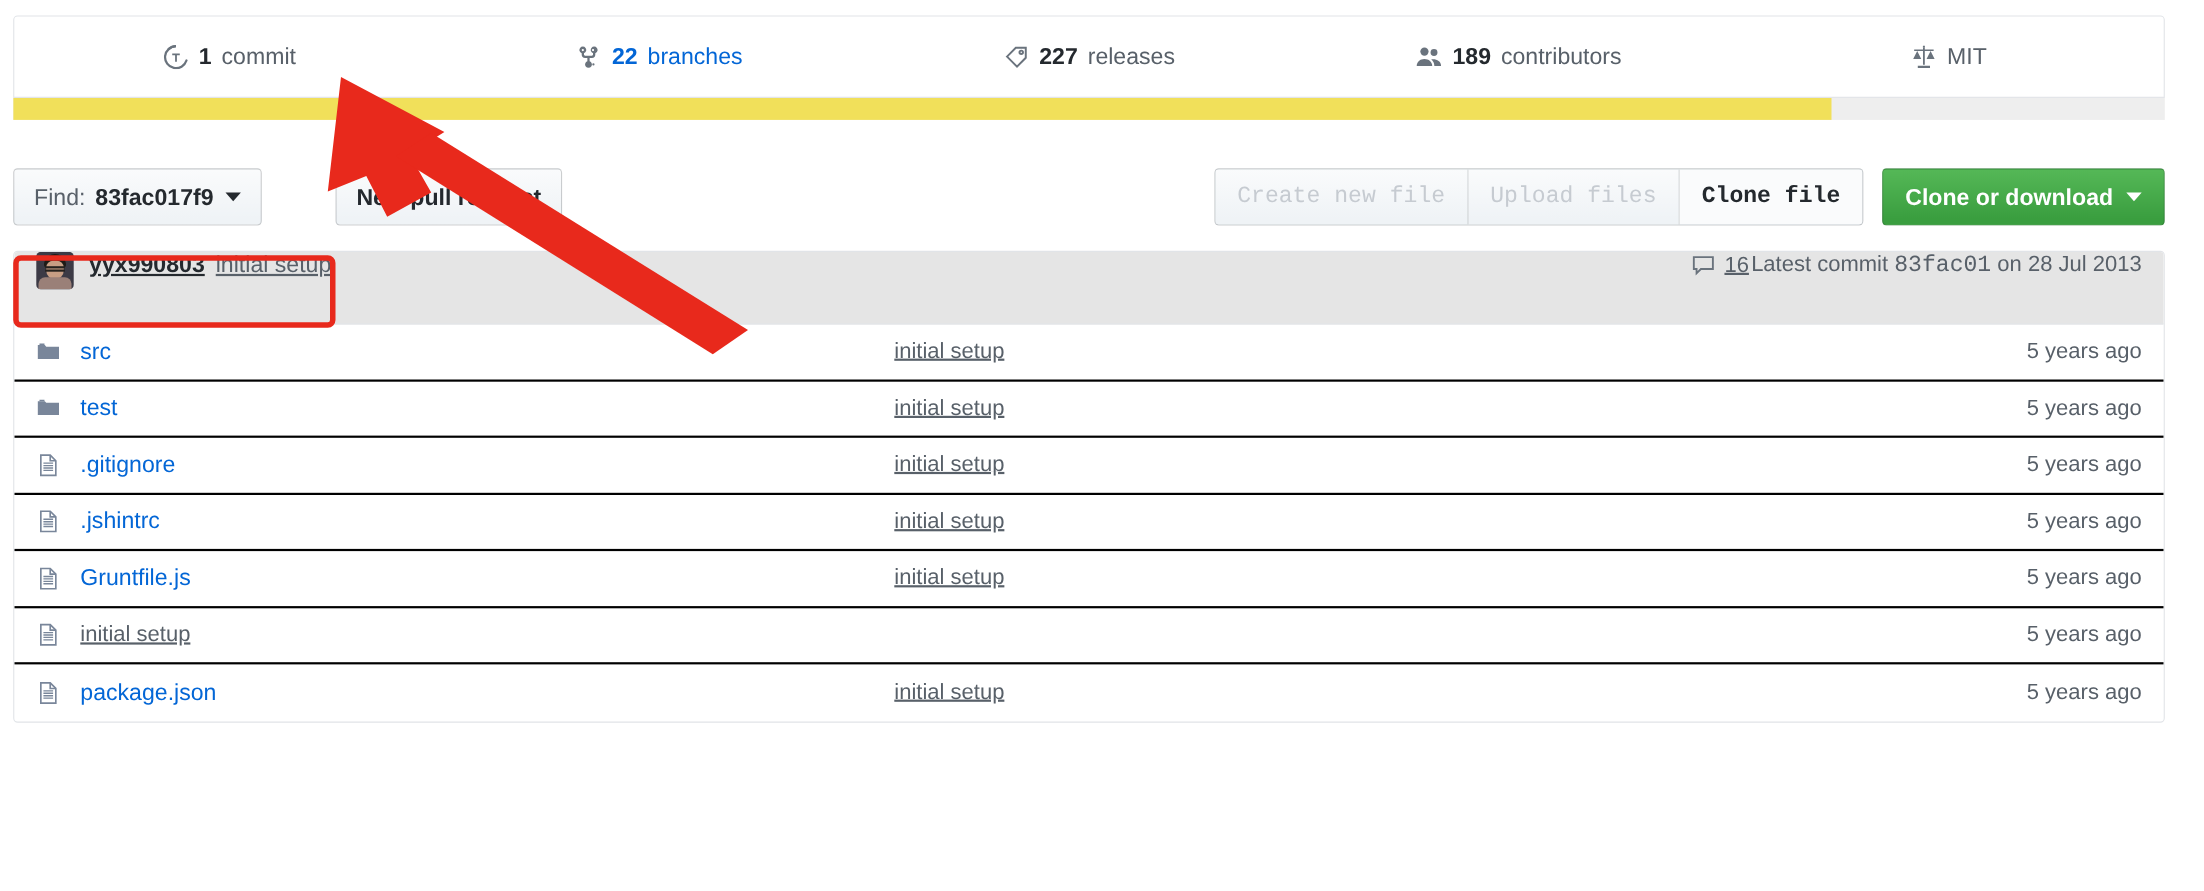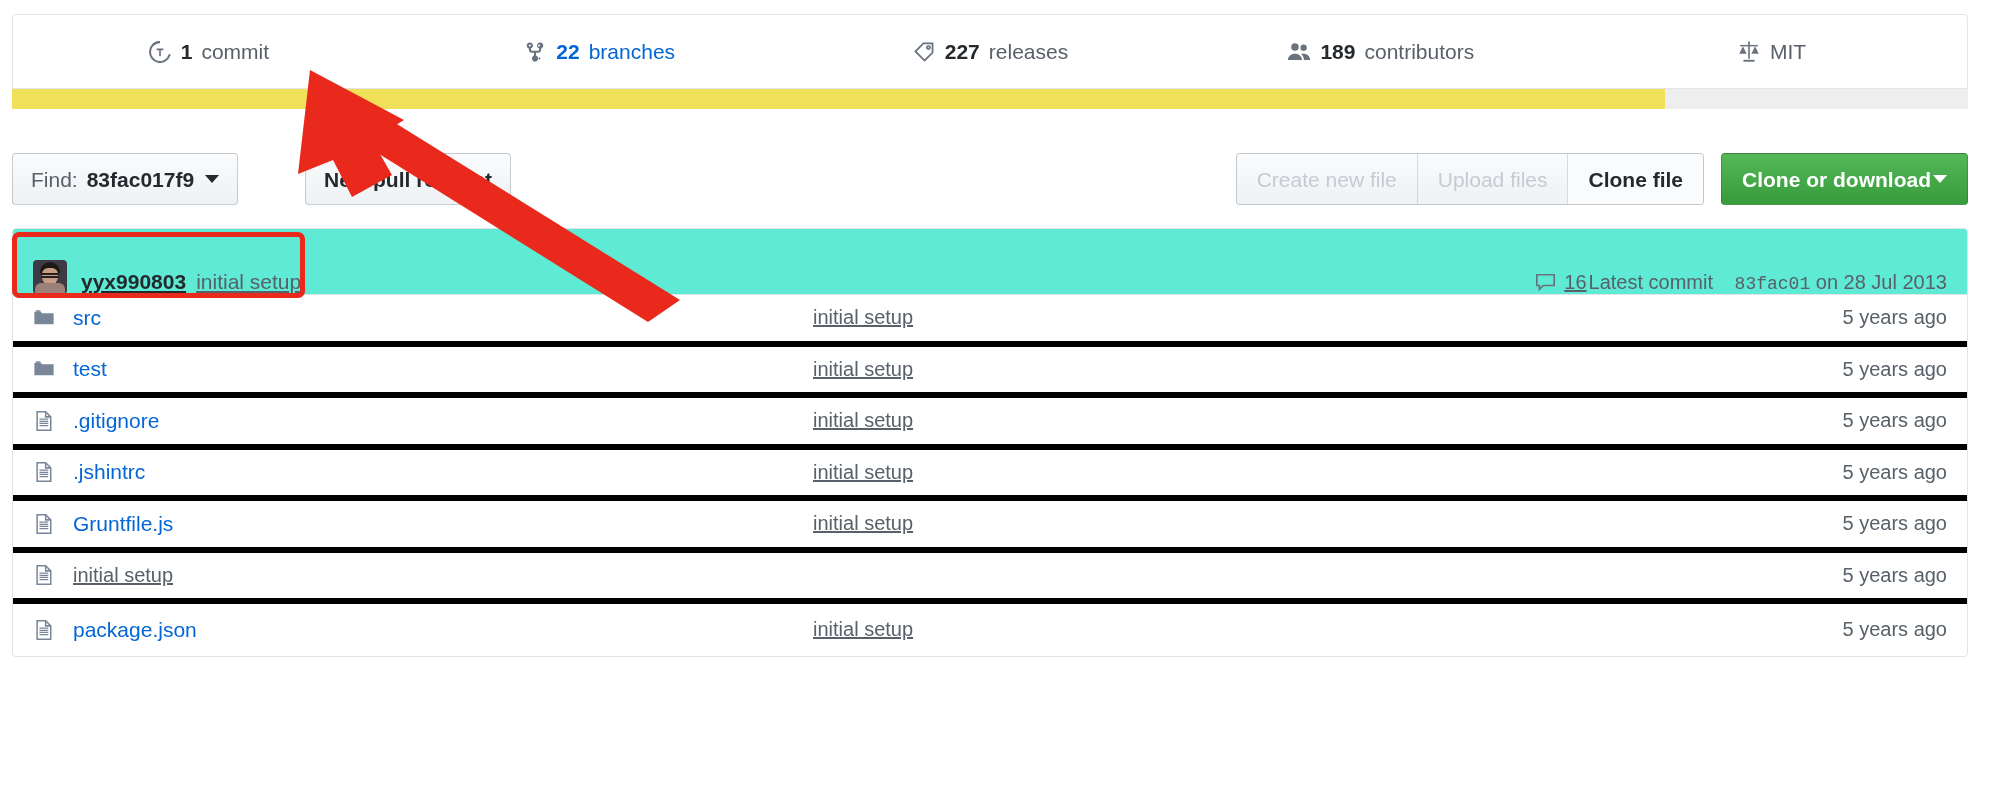--- a/index.html
+++ b/index.html
@@ -139,21 +139,21 @@
     gap: 17px;
   }
   .btn-group {
     display: flex;
     border: 1px solid rgba(27,31,35,0.2);
     border-radius: 4px;
     overflow: hidden;
     background: #eff3f6;
   }
   .btn-group .gbtn {
-    font-family: Liberation Sans, sans-serif;
+    font-family: Liberation Mono, monospace;
     font-size: 21px;
     height: 50px;
     padding: 0 20px;
     border: none;
     border-left: 1px solid rgba(27,31,35,0.15);
     background: linear-gradient(180deg,#fafbfc 0%, #eff3f6 90%);
     color: #c6cbd1;
     display: inline-flex;
     align-items: center;
     line-height: 1;
@@ -171,41 +171,42 @@
     font-size: 21px;
     font-weight: bold;
     color: #ffffff;
     background: linear-gradient(180deg,#55b857 0%, #3a9e3f 90%);
     border: 1px solid rgba(27,31,35,0.2);
     border-radius: 4px;
     height: 52px;
     padding: 0 20px;
     display: inline-flex;
     align-items: center;
+    gap: 10px;
     cursor: pointer;
     line-height: 1;
   }
 
   
   .file-table {
     position: absolute;
     left: 12px;
     top: 228px;
     width: 1956px;
     border: 1px solid #e1e4e8;
     border-radius: 4px;
     overflow: hidden;
     background: #ffffff;
   }
   .commit-row {
-    background: #5eead4;
+    background: #e5e5e5;
     border-bottom: 1px solid #e1e4e8;
     height: 66px;
     display: flex;
-    align-items: flex-end;
+    align-items: flex-start;
     padding: 0 20px;
   }
   .avatar {
     width: 34px;
     height: 34px;
     border-radius: 4px;
     flex: none;
     margin-right: 14px;
     overflow: hidden;
     position: relative;
@@ -259,30 +260,29 @@
   }
   .comment-count {
     display: inline-flex;
     align-items: center;
     gap: 8px;
     color: #586069;
   }
   .latest-commit { color: #586069; white-space: nowrap; }
   .latest-commit .sha-mono {
     font-family: "Liberation Mono", monospace;
-    font-size: 18px;
-    color: #586069;
-    margin-left: 16px;
+    font-size: 21px;
+    color: #586069;
   }
 
   .file-row {
     display: flex;
     align-items: center;
     height: 51.5px;
-    border-bottom: 6px solid #000000;
+    border-bottom: 2px solid #000000;
     padding: 0 20px;
   }
   .file-row:last-child { border-bottom: none; }
   .file-icon {
     width: 24px;
     flex: none;
     margin-right: 16px;
     display: inline-flex;
     align-items: center;
     color: #79869a;

